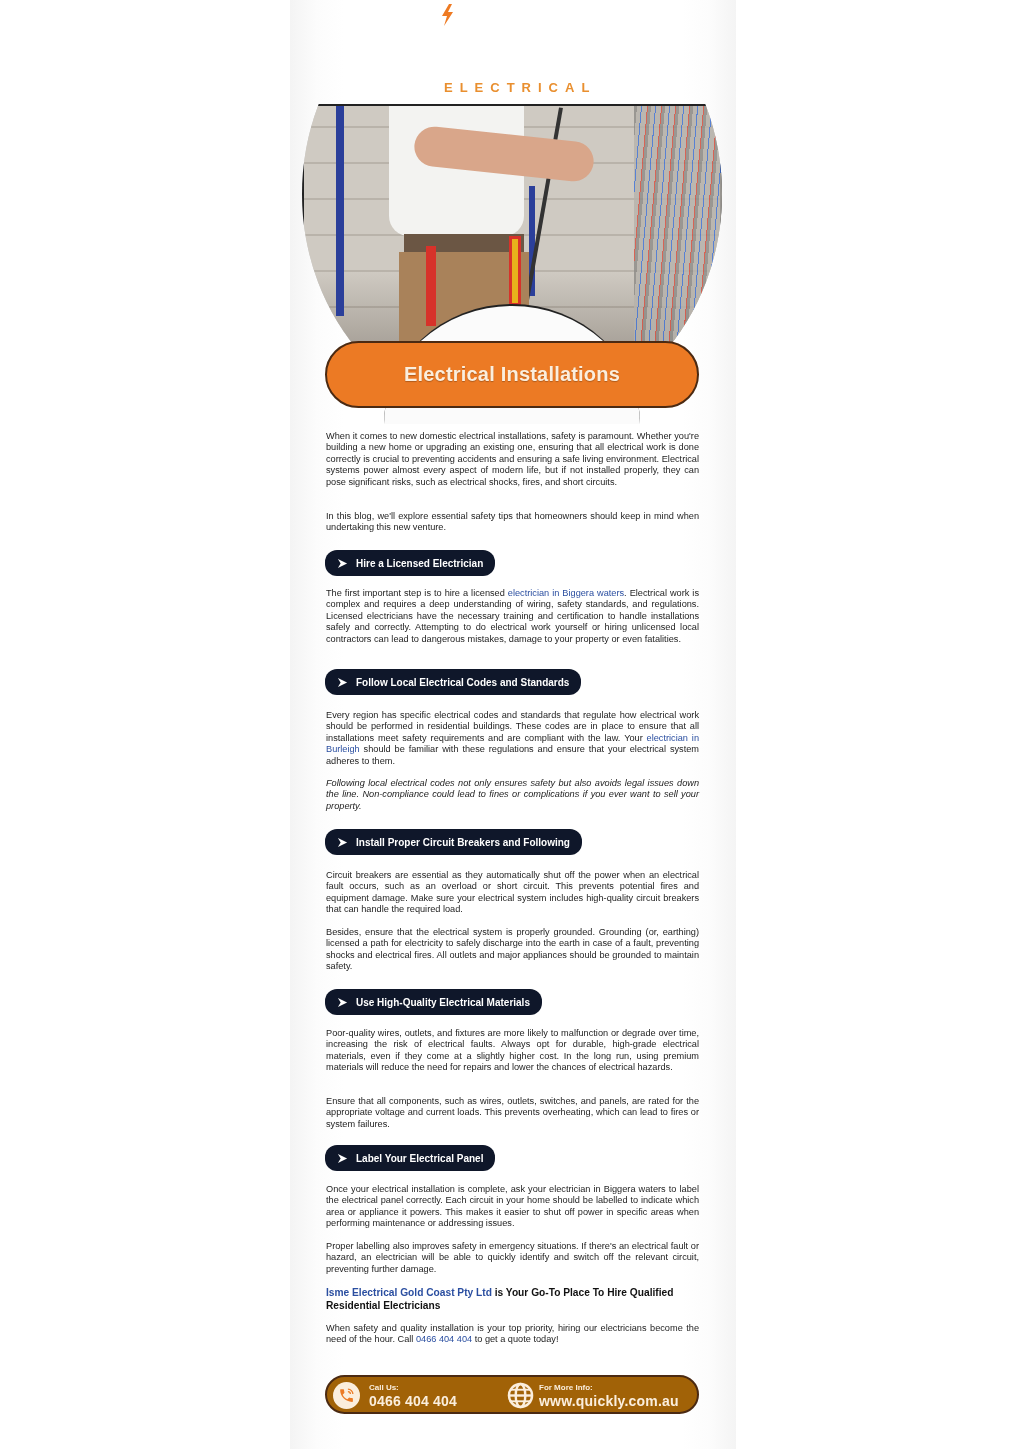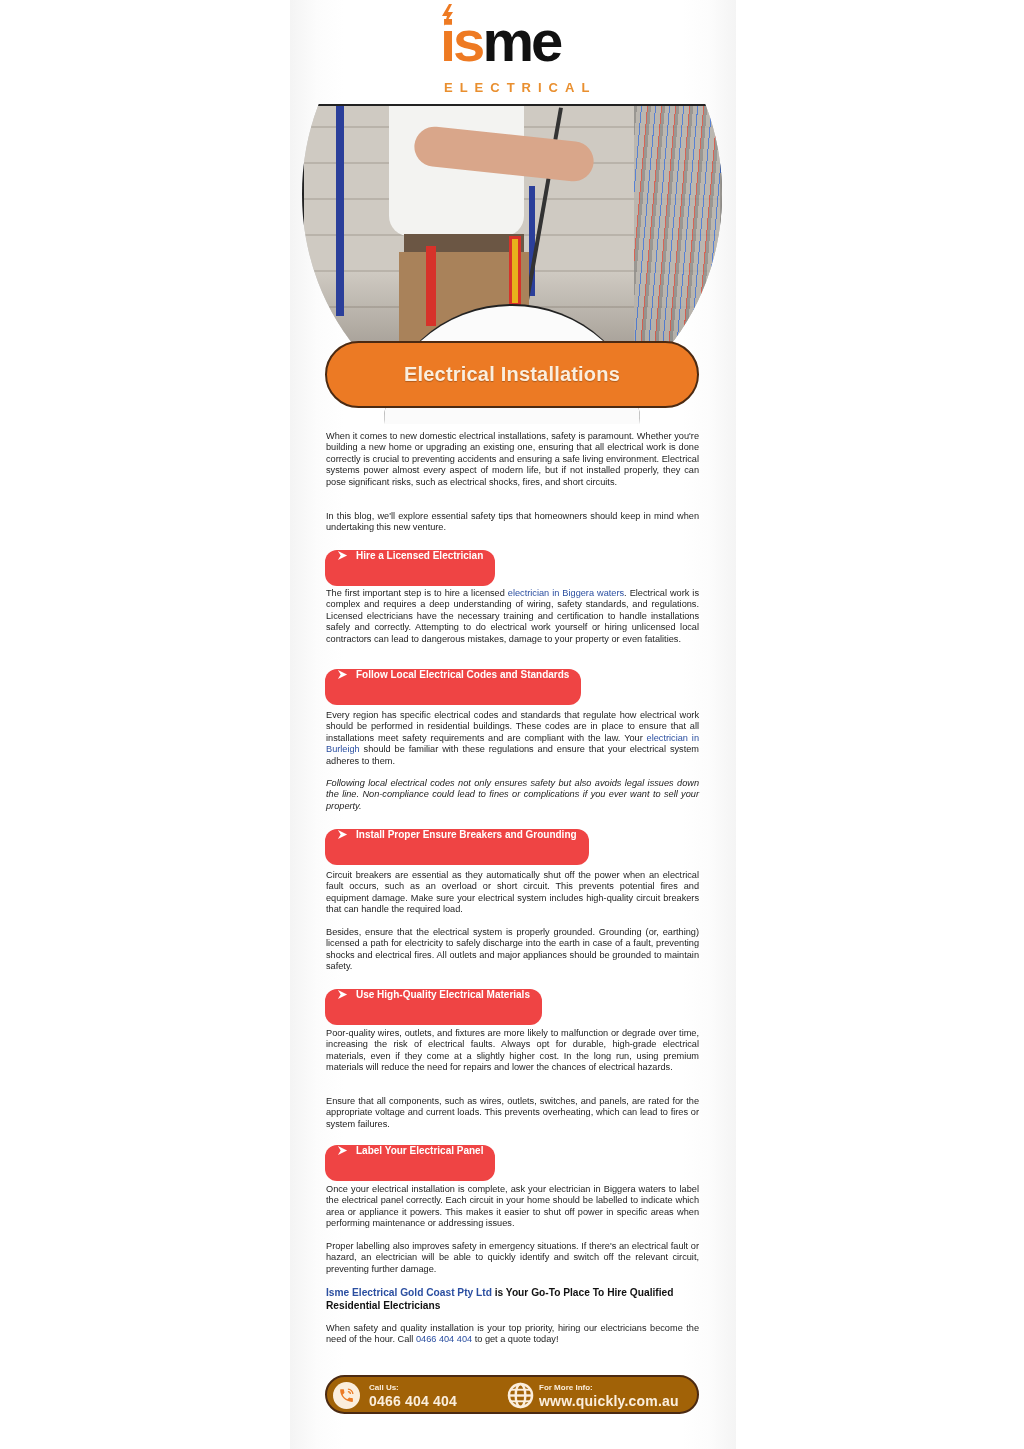--- a/index.html
+++ b/index.html
@@ -49,22 +49,22 @@
     background: #ec7a24; border: 2px solid #4b2a12; border-radius: 34px;
     display: flex; flex-direction: column; align-items: center; justify-content: center;
   }
   .title-banner span { color: #fbeedd; font-weight: bold; font-size: 20px; line-height: 25px; letter-spacing: 0.2px; text-shadow: 0 1px 1px rgba(0,0,0,0.25); }
 
   
   .para { position: absolute; left: 326px; width: 373px; font-size: 9.2px; line-height: 11.4px; color: #232323; text-align: justify; }
   .para a { color: #2a4ea0; text-decoration: none; }
 
   .pill {
-    position: absolute; left: 325px; height: 36px; background: #ef4444; border-radius: 12px;
-    color: #fff; font-weight: bold; font-size: 10px; display: flex; padding: 0 12px 0 12px;
+    position: absolute; left: 325px; height: 26px; background: #0f172a; border-radius: 12px;
+    color: #fff; font-weight: bold; font-size: 10px; display: flex; align-items: center; padding: 0 12px 0 12px;
   }
   .pill .chev { width: 11px; height: 11px; margin-right: 8px; }
 
   .cta-heading { position: absolute; left: 326px; top: 1286px; width: 373px; font-size: 10.2px; line-height: 13px; font-weight: bold; color: #111; }
   .cta-heading a { color: #2a4ea0; text-decoration: none; }
 
   
   .footer {
     position: absolute; left: 325px; top: 1375px; width: 374px; height: 39px;
     background: #a16207; border: 2px solid #4b2a12; border-radius: 20px;
@@ -76,23 +76,20 @@
 </style>
 </head>
 <body>
 
 <div class="card"></div>
 
 <div class="logo">
   <svg class="logo-bolt" viewBox="0 0 14 22">
     <polygon points="9,0 2,12 7,12 4,22 13,8 8,8 12,0" fill="#ee7a22"></polygon>
   </svg>
-  <div class="logo-word">
-    <span class="is">is</span><span class="me">me</span>
-  </div>
   <div class="logo-sub">ELECTRICAL</div>
 </div>
 
 <div class="hero">
   <div class="hero-photo">
     <div class="scaffold"></div>
     <div class="scaffold2"></div>
     <div class="cable"></div>
     <div class="wires"></div>
     <div class="shirt"></div>
@@ -126,21 +123,21 @@
     </svg>
   <span>Follow Local Electrical Codes and Standards</span>
 </div>
 <p class="para" style="top:710px;"><span>Every region has specific electrical codes and standards that regulate how electrical work should be performed in residential buildings. These codes are in place to ensure that all installations meet safety requirements and are compliant with the law. Your </span><a href="#">electrician in Burleigh</a><span> should be familiar with these regulations and ensure that your electrical system adheres to them.</span></p>
 <p class="para" style="top:778px;font-style:italic;">Following local electrical codes not only ensures safety but also avoids legal issues down the line. Non-compliance could lead to fines or complications if you ever want to sell your property.</p>
 
 <div class="pill" style="top:829px;">
   <svg class="chev" viewBox="0 0 12 12">
       <polygon points="1,1 11,6 1,11 4,6" fill="#fff"></polygon>
     </svg>
-  <span>Install Proper Ensure Breakers and Grounding</span>
+  <span>Install Proper Circuit Breakers and Following</span>
 </div>
 <p class="para" style="top:870px;">Circuit breakers are essential as they automatically shut off the power when an electrical fault occurs, such as an overload or short circuit. This prevents potential fires and equipment damage. Make sure your electrical system includes high-quality circuit breakers that can handle the required load.</p>
 <p class="para" style="top:927px;">Besides, ensure that the electrical system is properly grounded. Grounding (or, earthing) licensed a path for electricity to safely discharge into the earth in case of a fault, preventing shocks and electrical fires. All outlets and major appliances should be grounded to maintain safety.</p>
 
 <div class="pill" style="top:989px;">
   <svg class="chev" viewBox="0 0 12 12">
       <polygon points="1,1 11,6 1,11 4,6" fill="#fff"></polygon>
     </svg>
   <span>Use High-Quality Electrical Materials</span>
 </div>

